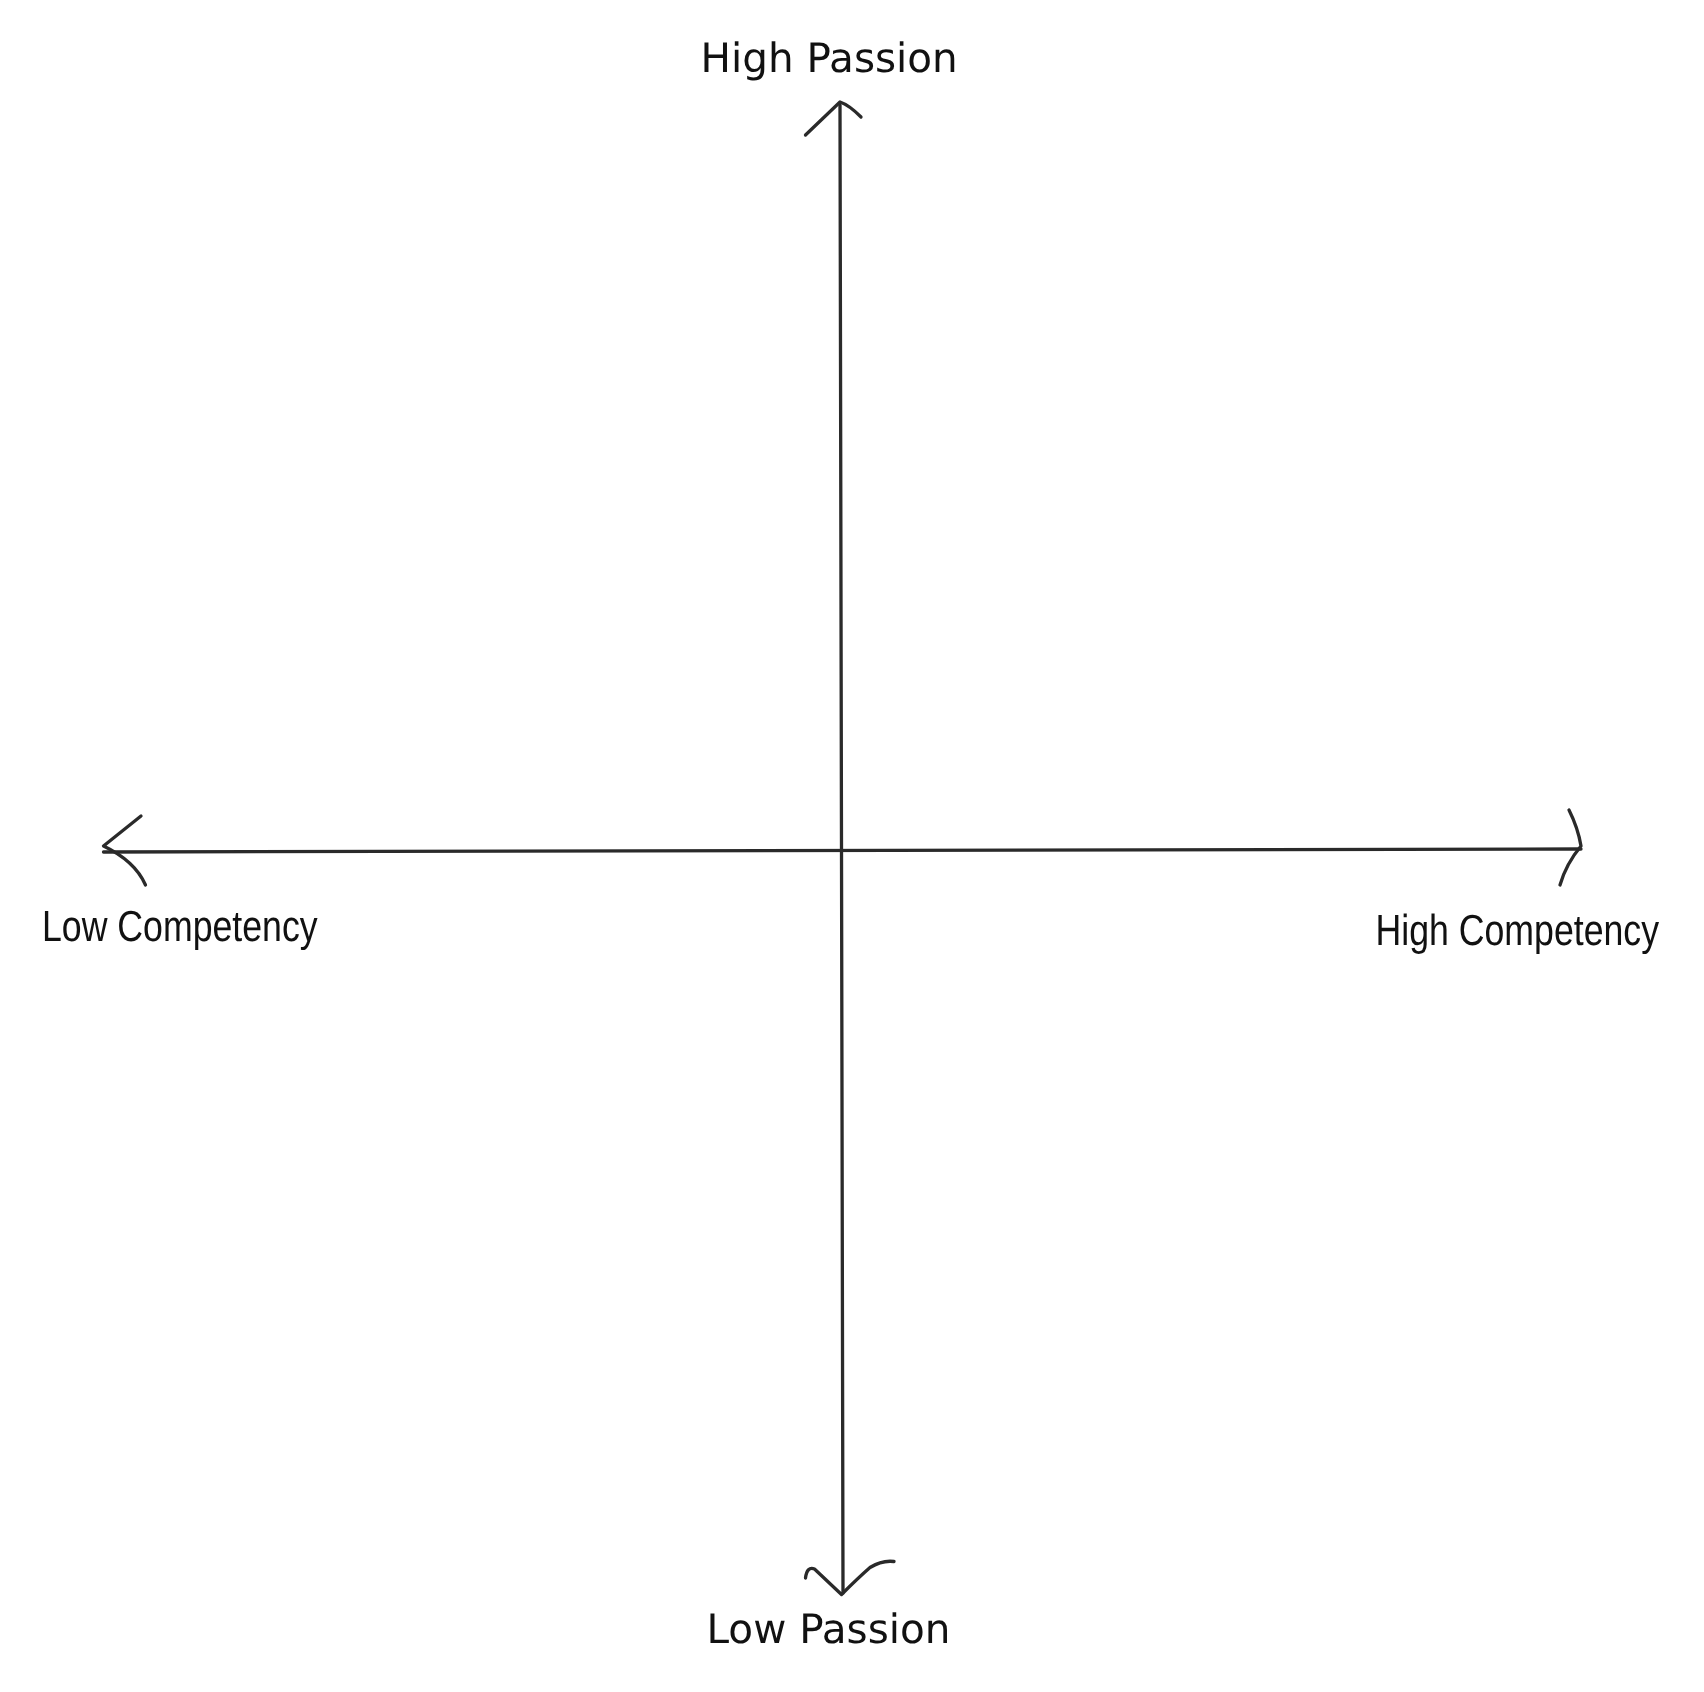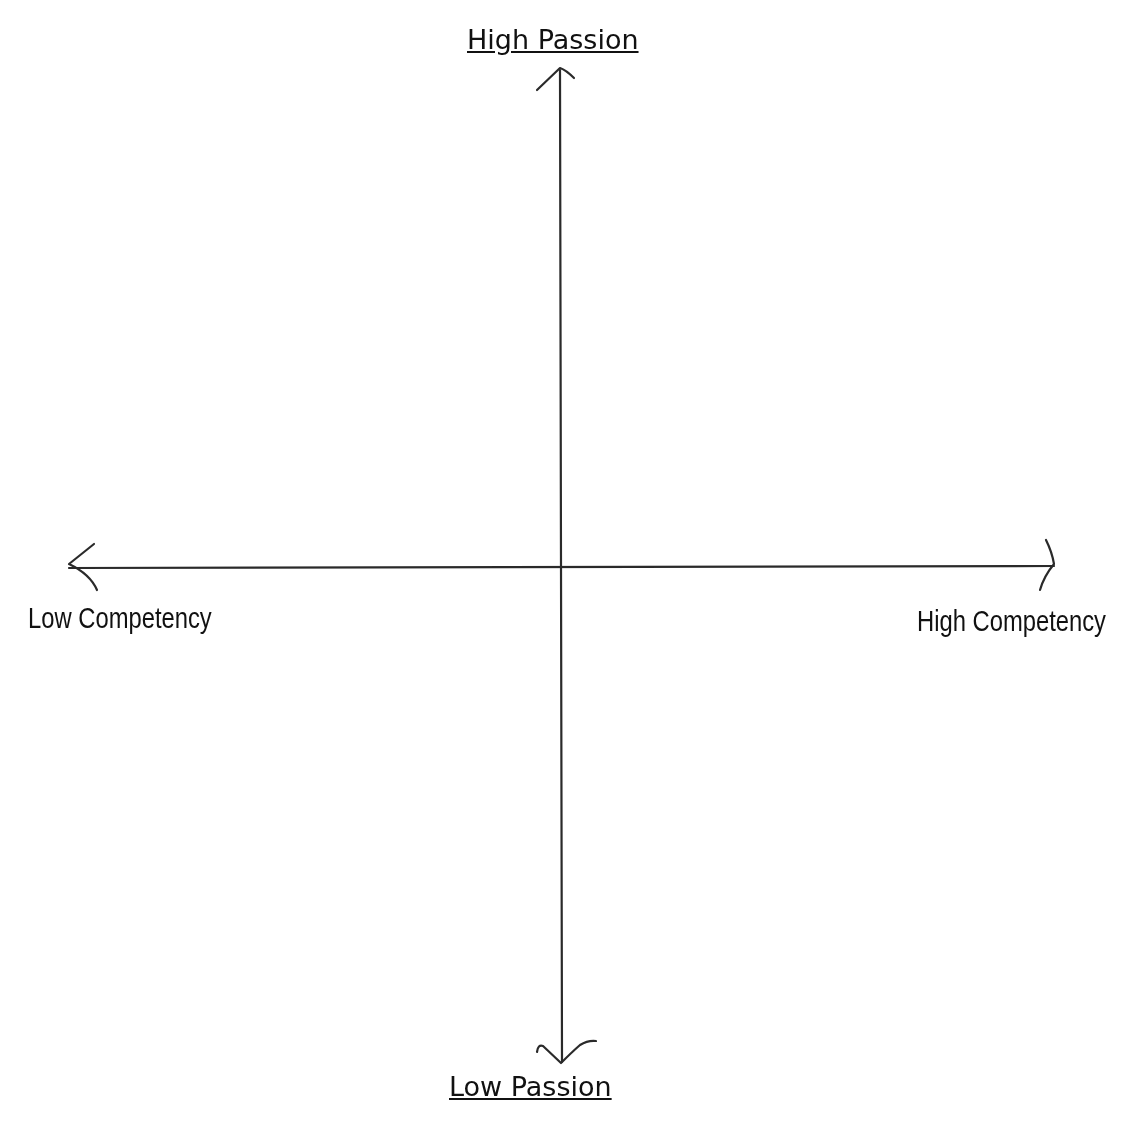--- a/index.html
+++ b/index.html
@@ -3,21 +3,21 @@
   <meta charset="utf-8">
   <style>
     html, body { margin: 0; padding: 0; background: #ffffff; }
     body { width: 1136px; height: 1128px; position: relative; overflow: hidden; }
     svg { position: absolute; left: 0; top: 0; }
     .label {
       position: absolute;
       color: #111111;
       white-space: nowrap;
     }
-    .vlabel { font-family: "DejaVu Sans", sans-serif; font-size: 27px; text-decoration: underline; }
+    .vlabel { font-family: "DejaVu Sans", sans-serif; font-size: 27px; }
     .hlabel { font-family: "Liberation Sans", sans-serif; font-size: 29px; transform: scaleX(0.82); transform-origin: left top; }
   </style>
 </head>
 <body>
 
 <svg width="1136" height="1128" viewBox="0 0 1136 1128">
   <g stroke="#2a2a2a" stroke-width="2.2" fill="none" stroke-linecap="round" stroke-linejoin="round">
 
     <line x1="560" y1="70" x2="562" y2="1062"></line>
 
@@ -27,15 +27,15 @@
 
     <line x1="69" y1="568" x2="1054" y2="566"></line>
 
     <path d="M94,544 L69,564 Q90,574 97,590"></path>
 
     <path d="M1046,540 Q1052,552 1054,564 Q1044,576 1040,590"></path>
   </g>
 </svg>
 
 <div class="label vlabel" style="left:467px; top:24px;">High Passion</div>
-<div class="label vlabel" style="left:449px; top:1071px;">Low Passion</div>
+<div class="label vlabel" style="left:471px; top:1071px;">Low Passion</div>
 <div class="label hlabel" style="left:28px; top:602px;">Low Competency</div>
 <div class="label hlabel" style="left:917px; top:605px;">High Competency</div>
 
 </body></html>

